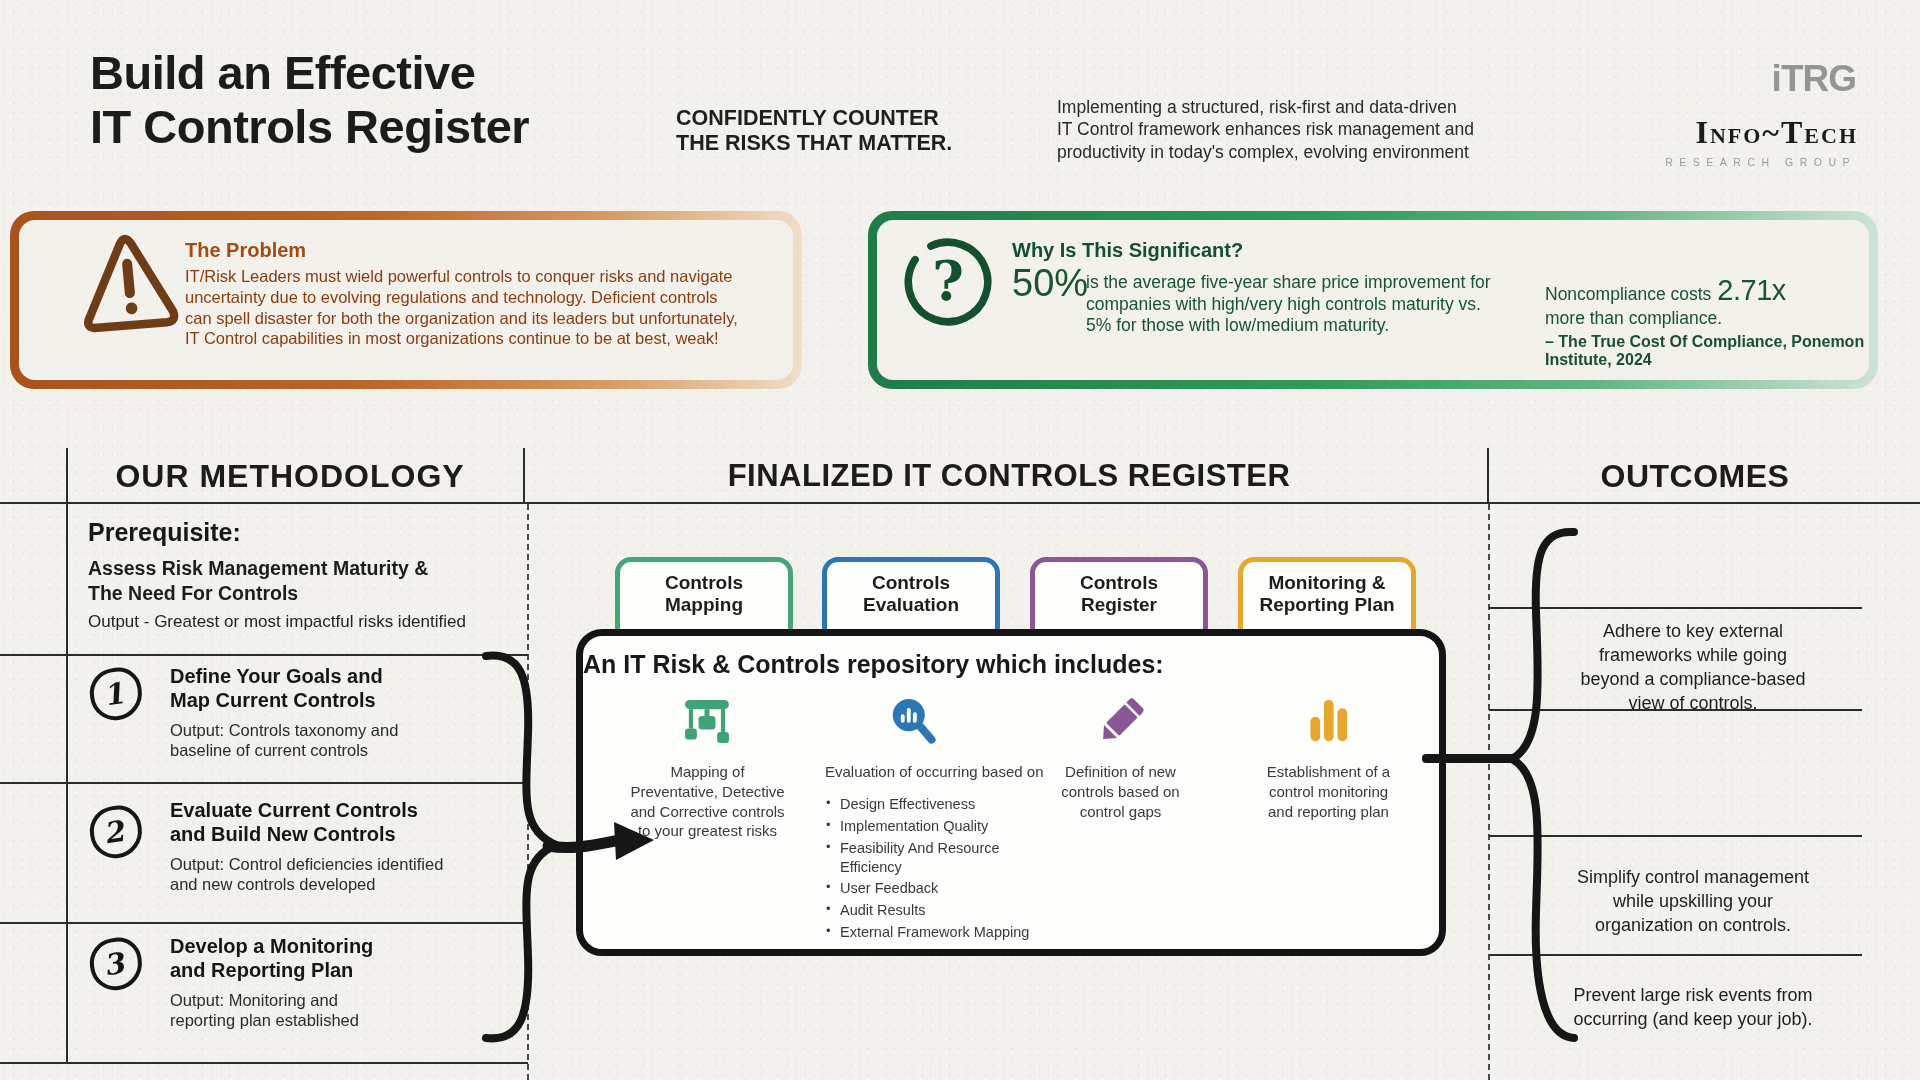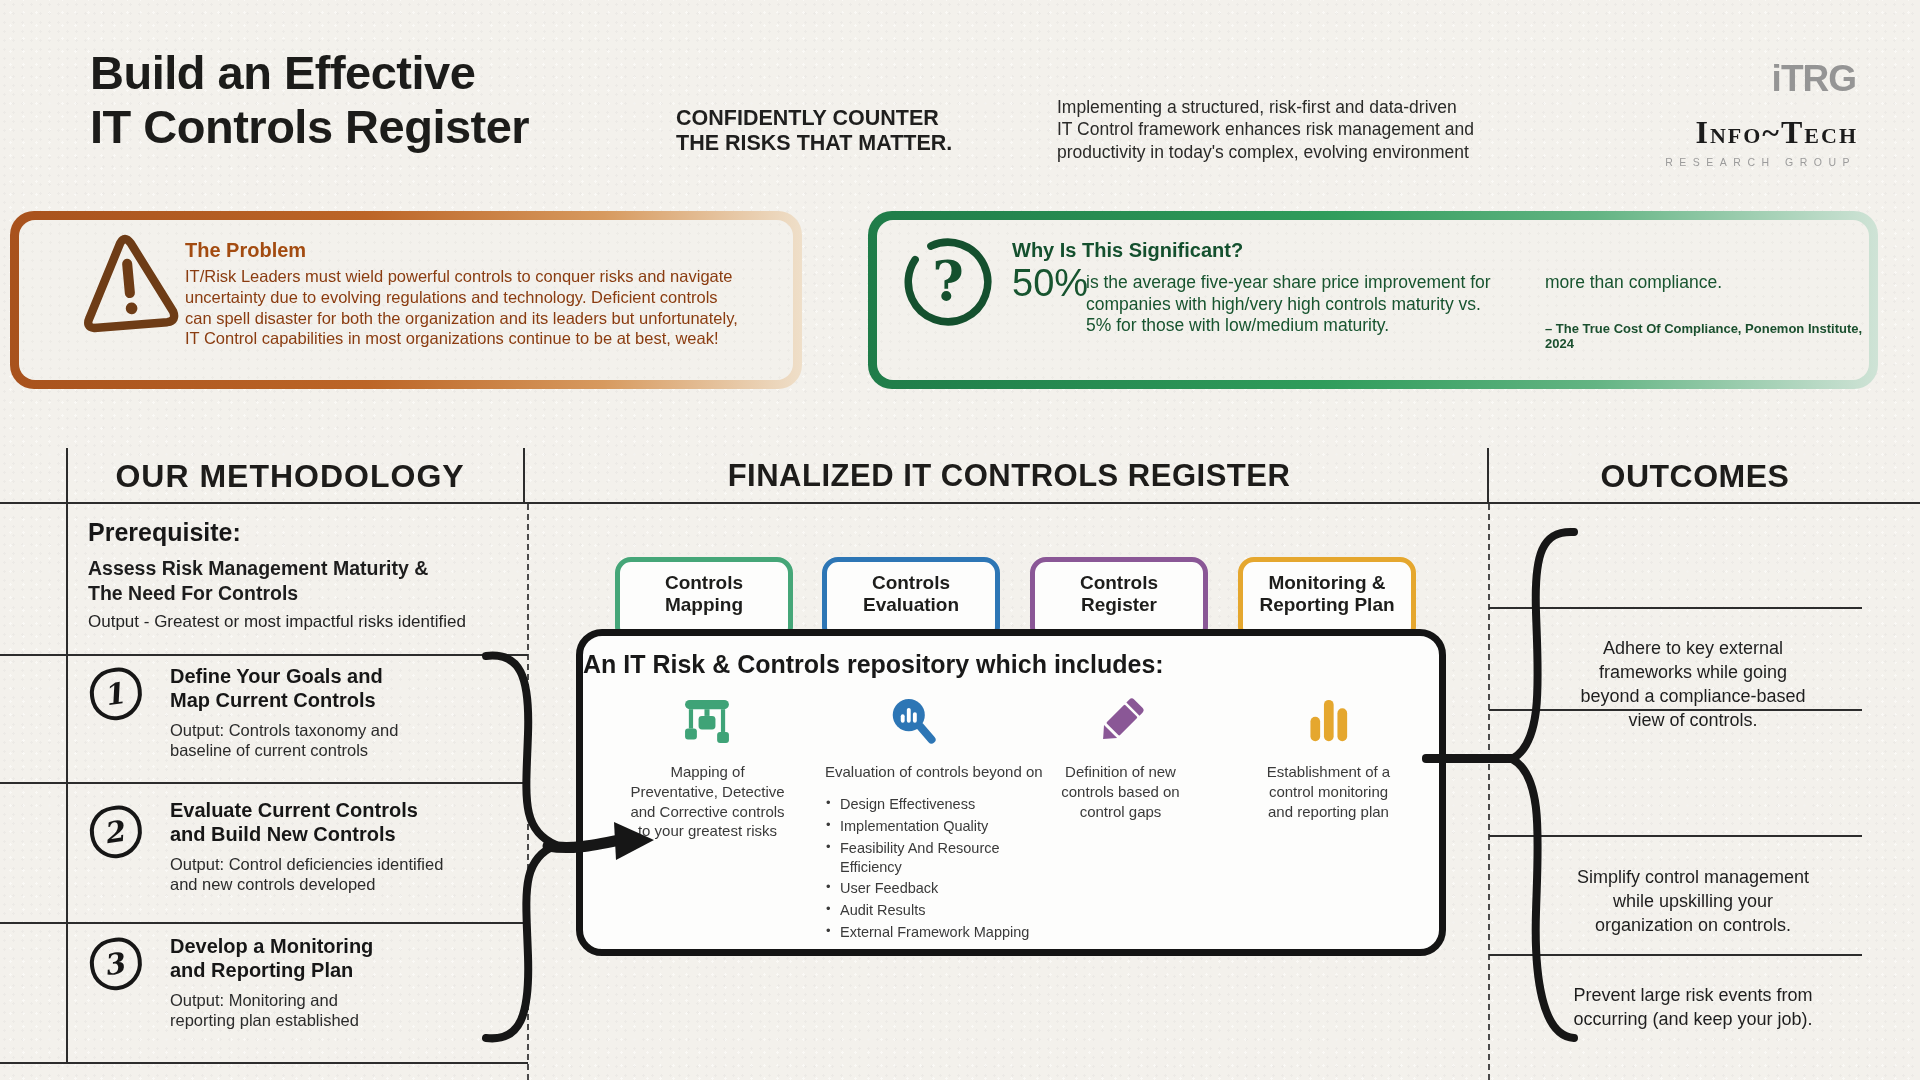--- a/index.html
+++ b/index.html
@@ -33,21 +33,21 @@
   .problem-body{left:185px;top:266px;width:620px;font-size:16.5px;line-height:1.26;color:#8a3c10;z-index:3;}
   .warn-wrap{left:76px;top:226px;z-index:3;}
 
   .sig-title{left:1012px;top:239px;font-size:20px;font-weight:700;color:#14502e;z-index:3;}
   .stat-value{left:1012px;top:262px;font-size:38px;font-weight:400;color:#17542f;z-index:3;}
   .stat-text{left:1086px;top:272px;width:450px;font-size:17.5px;line-height:1.24;color:#17542f;z-index:3;}
   .q-wrap{left:900px;top:232px;z-index:3;}
   .nc-block{left:1545px;top:272px;width:340px;color:#17542f;z-index:3;}
   .nc-line{font-size:17.5px;line-height:1.25;}
   .nc-big{font-size:29px;font-weight:400;margin-left:6px;letter-spacing:-0.5px;}
-  .nc-src{margin-top:27px;font-size:13px;font-weight:700;color:#1a4f2e;}
+  .nc-src{margin-top:3px;font-size:16px;font-weight:700;color:#1a4f2e;}
 
   
   .hline{background:#2c2c2c;height:2px;z-index:2;}
   .vline{background:#2c2c2c;width:2px;z-index:2;}
   .vdash{width:0;border-left:2px dashed #4a4a4a;z-index:2;}
 
   .col-heading{font-weight:800;color:#1d1c1a;text-align:center;z-index:3;}
   .h-left{left:60px;top:458px;width:460px;font-size:32px;letter-spacing:1px;}
   .h-center{left:664px;top:458px;width:690px;font-size:31px;letter-spacing:0.5px;}
   .h-right{left:1520px;top:458px;width:350px;font-size:32px;letter-spacing:0.5px;}
@@ -81,21 +81,21 @@
   .rt-1{left:32px;width:185px;} .rt-3{left:445px;width:185px;} .rt-4{left:653px;width:185px;}
   .rt-2{left:242px;width:225px;text-align:left;}
   .repo-bullets{left:242px;top:156px;width:230px;margin:0;padding:0;list-style:none;font-size:14.5px;
     line-height:1.3;color:#3a3a3a;}
   .repo-bullets li{position:relative;padding-left:15px;margin-top:3px;white-space:pre-line;}
   .repo-bullets li::before{content:"\2022";position:absolute;left:1px;top:0;font-size:13px;}
 
   
   .outcome{font-size:18px;line-height:1.33;color:#1e1e1e;text-align:center;z-index:3;}
   .o-1{left:1562px;top:538px;width:262px;}
-  .o-2{left:1575px;top:620px;width:236px;margin-top:17px;}
+  .o-2{left:1575px;top:620px;width:236px;}
   .o-3{left:1552px;top:742px;width:282px;}
   .o-4{left:1562px;top:866px;width:262px;}
   .o-5{left:1556px;top:984px;width:274px;}
 
   .brace{z-index:8;}
   .connector{left:1422px;top:754px;width:96px;height:9px;background:#161616;border-radius:4px;z-index:8;}
 </style>
 </head>
 <body>
 
@@ -136,20 +136,23 @@
       <circle cx="32" cy="33" r="26.5" fill="none" stroke="#14502e" stroke-width="5" stroke-dasharray="152 14" transform="rotate(-115 32 33)" stroke-linecap="round"></circle>
       <text x="32" y="45" font-size="36" font-weight="bold" text-anchor="middle" fill="#14502e" font-family="DejaVu Serif, serif">?</text>
     </svg>
   </div>
   <div class="abs sig-title">Why Is This Significant?</div>
   <div class="abs stat-value">50%</div>
   <div class="abs stat-text pre">is the average five-year share price improvement for
 companies with high/very high controls maturity vs.
 5% for those with low/medium maturity.</div>
   <div class="abs nc-block">
+    <div class="nc-line">
+      <span>Noncompliance costs</span><span class="nc-big">2.71x</span>
+    </div>
     <div class="nc-line">more than compliance.</div>
     <div class="nc-src">– The True Cost Of Compliance, Ponemon Institute, 2024</div>
   </div>
 
   <div class="abs hline" style="left:0;top:502px;width:1920px;"></div>
   <div class="abs vline" style="left:66px;top:448px;height:616px;"></div>
   <div class="abs vline" style="left:523px;top:448px;height:56px;"></div>
   <div class="abs vline" style="left:1487px;top:448px;height:56px;"></div>
   <div class="abs vdash" style="left:527px;top:504px;height:576px;"></div>
   <div class="abs vdash" style="left:1488px;top:504px;height:576px;"></div>
@@ -237,21 +240,21 @@
         <rect x="10" y="27" width="11.5" height="29" rx="5.7"></rect>
         <rect x="26" y="7" width="11.5" height="49" rx="5.7"></rect>
         <rect x="42" y="17" width="11.5" height="39" rx="5.7"></rect>
       </svg>
     </div>
 
     <div class="abs repo-text rt-1 pre">Mapping of
 Preventative, Detective
 and Corrective controls
 to your greatest risks</div>
-    <div class="abs repo-text rt-2 pre">Evaluation of controls beyond on</div>
+    <div class="abs repo-text rt-2 pre">Evaluation of occurring based on</div>
     <ul class="abs repo-bullets">
       <li>Design Effectiveness</li>
       <li>Implementation Quality</li>
       <li>Feasibility And Resource
 Efficiency</li>
       <li>User Feedback</li>
       <li>Audit Results</li>
       <li>External Framework Mapping</li>
     </ul>
     <div class="abs repo-text rt-3 pre">Definition of new

